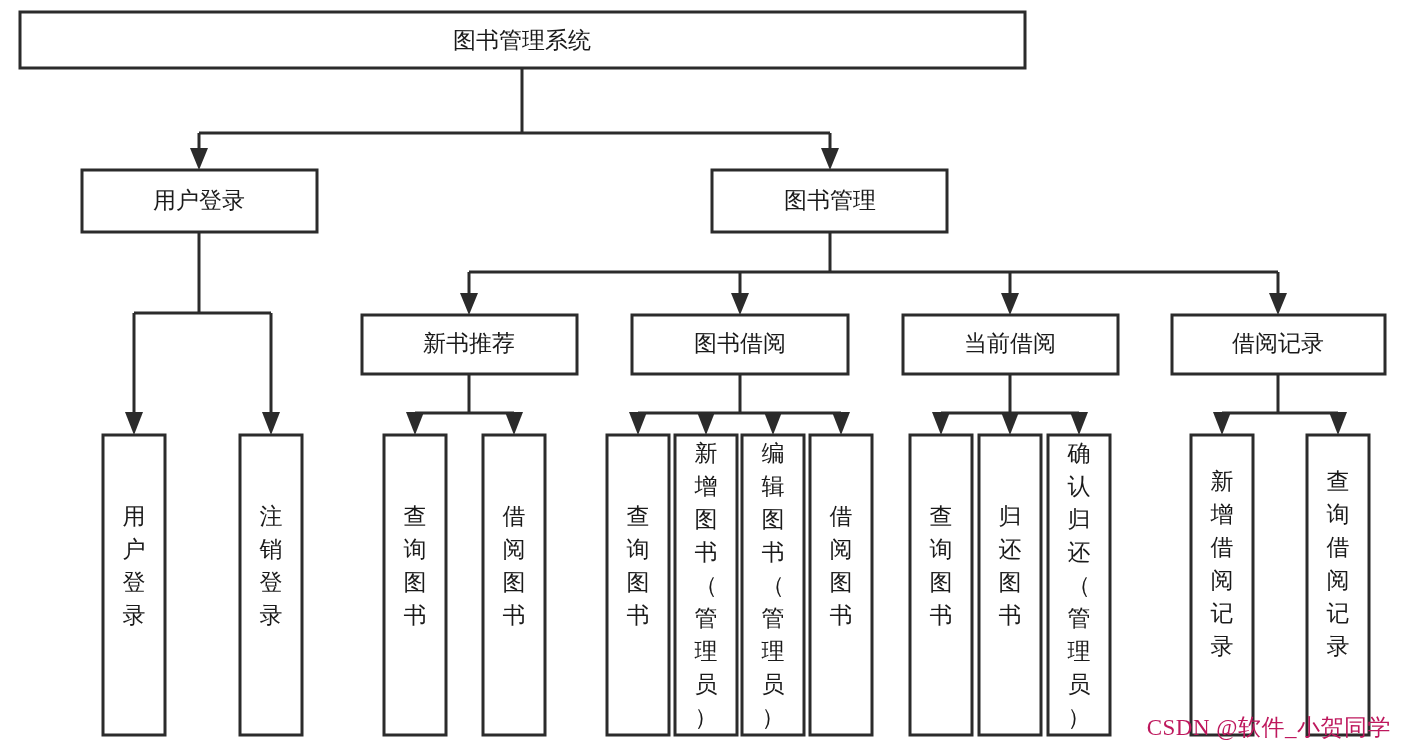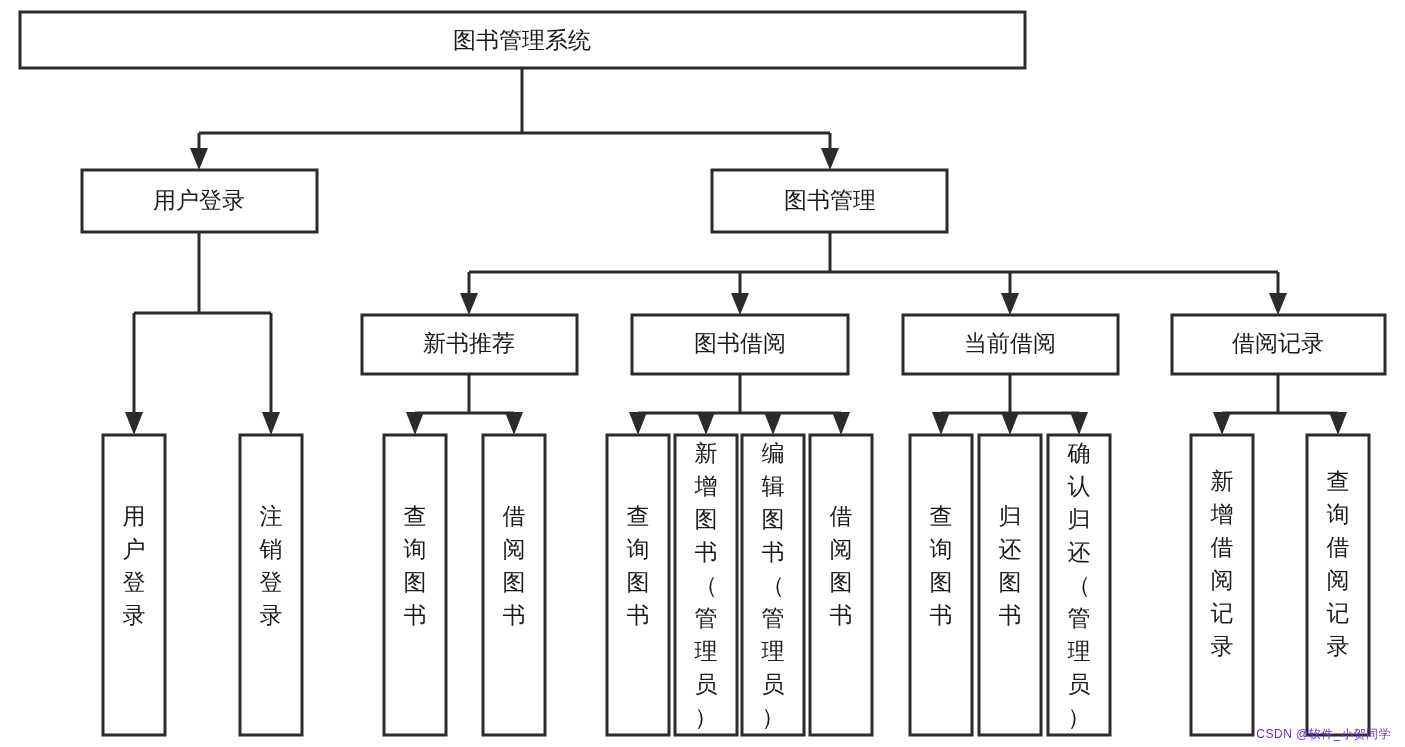--- a/index.html
+++ b/index.html
@@ -50,23 +50,23 @@
   .node-label-v {
     font-family: "Liberation Sans", "DejaVu Sans", sans-serif;
     font-size: 23px;
     fill: #1a1a1a;
     text-anchor: middle;
   }
   .watermark-text {
     position: absolute;
     right: 14px;
     bottom: 4px;
-    font-family: Liberation Sans, sans-serif;
-    font-size: 12px;
-    color: #6d28d9;
+    font-family: Liberation Serif, serif;
+    font-size: 23px;
+    color: #be185d;
     white-space: nowrap;
     letter-spacing: 0.5px;
   }
 </style>
 </head>
 <body>
 
 <div id="diagram-root">
 
   <svg class="diagram-svg" viewBox="0 0 1405 747" xmlns="http://www.w3.org/2000/svg">

